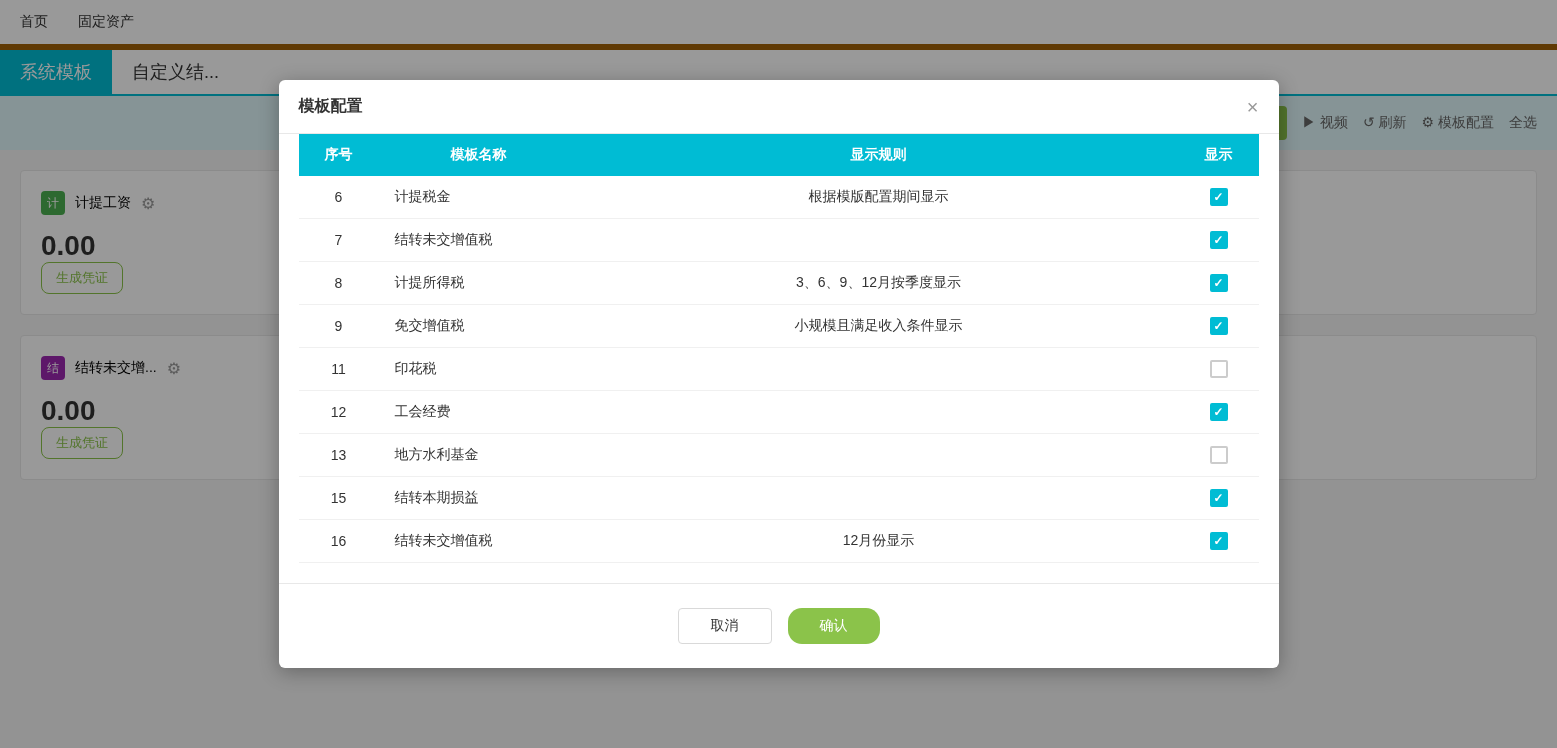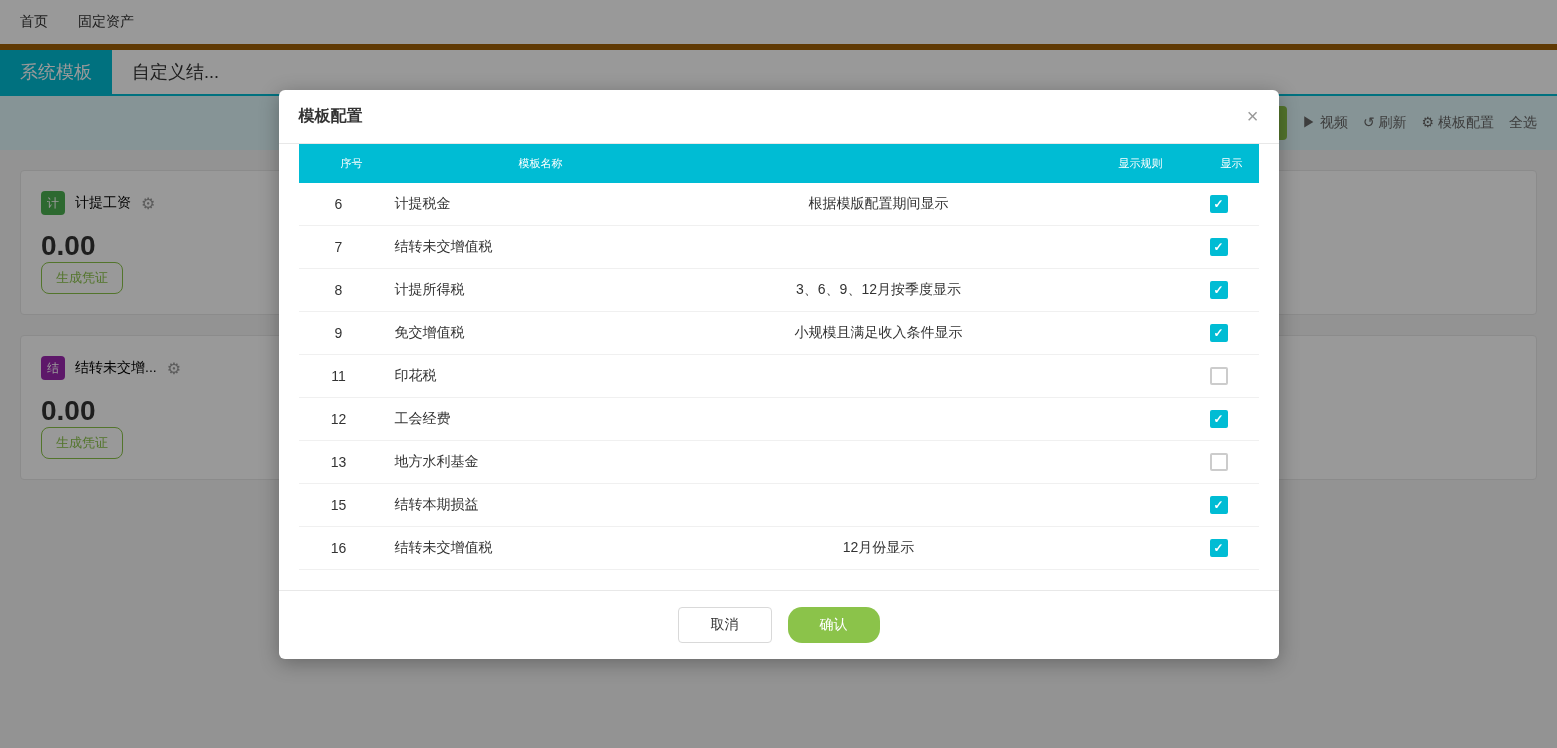--- a/index.html
+++ b/index.html
@@ -150,23 +150,23 @@
       margin-top: 0;
     }
 
     .config-table thead tr {
       background: #00bcd4;
       color: #fff;
     }
 
     .config-table thead th {
       padding: 12px 16px;
-      text-align: right;
-      font-weight: normal;
-      font-size: 11px;
+      text-align: center;
+      font-weight: bold;
+      font-size: 14px;
     }
 
     .config-table thead th:first-child {
       width: 80px;
     }
 
     .config-table thead th:nth-child(2) {
       width: 200px;
     }
 
@@ -238,21 +238,21 @@
     .modal-body::-webkit-scrollbar-thumb {
       background: #ccc;
       border-radius: 3px;
     }
 
     
     .modal-footer {
       display: flex;
       justify-content: center;
       gap: 16px;
-      padding: 16px 20px;
+      padding: 24px 20px;
       border-top: 1px solid #e8e8e8;
     }
 
     .btn-cancel {
       padding: 8px 32px;
       border: 1px solid #d9d9d9;
       background: #fff;
       color: #333;
       border-radius: 4px;
       cursor: pointer;

